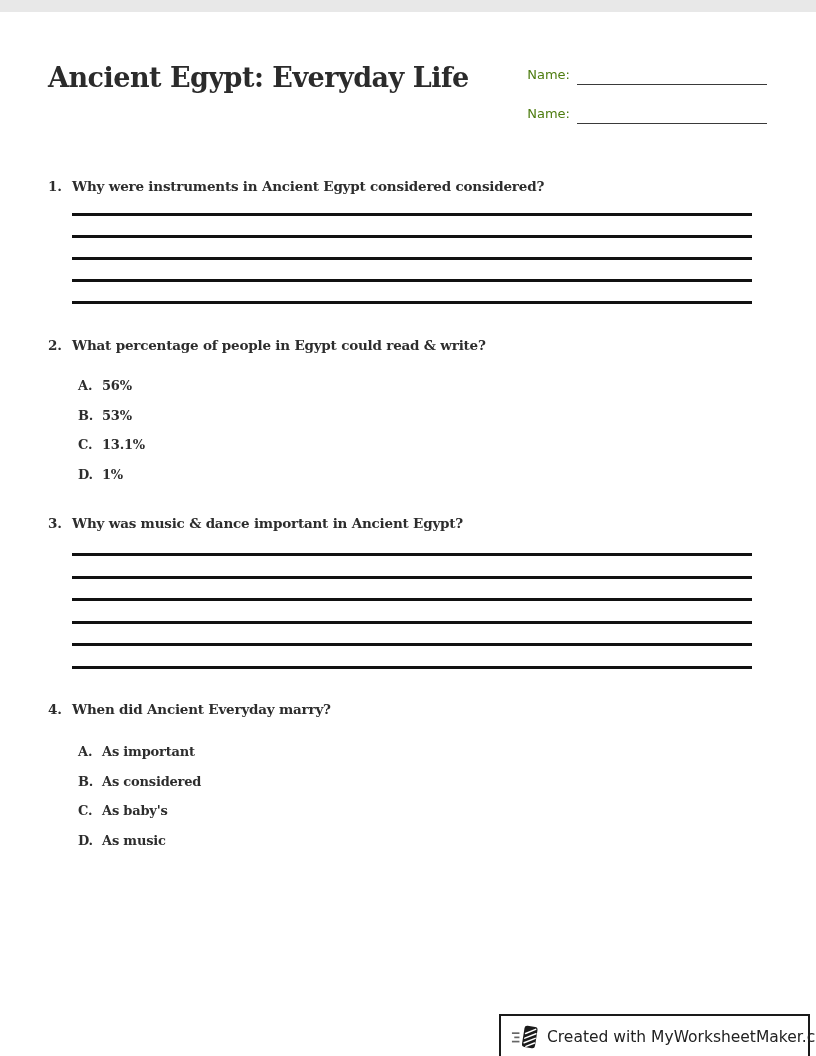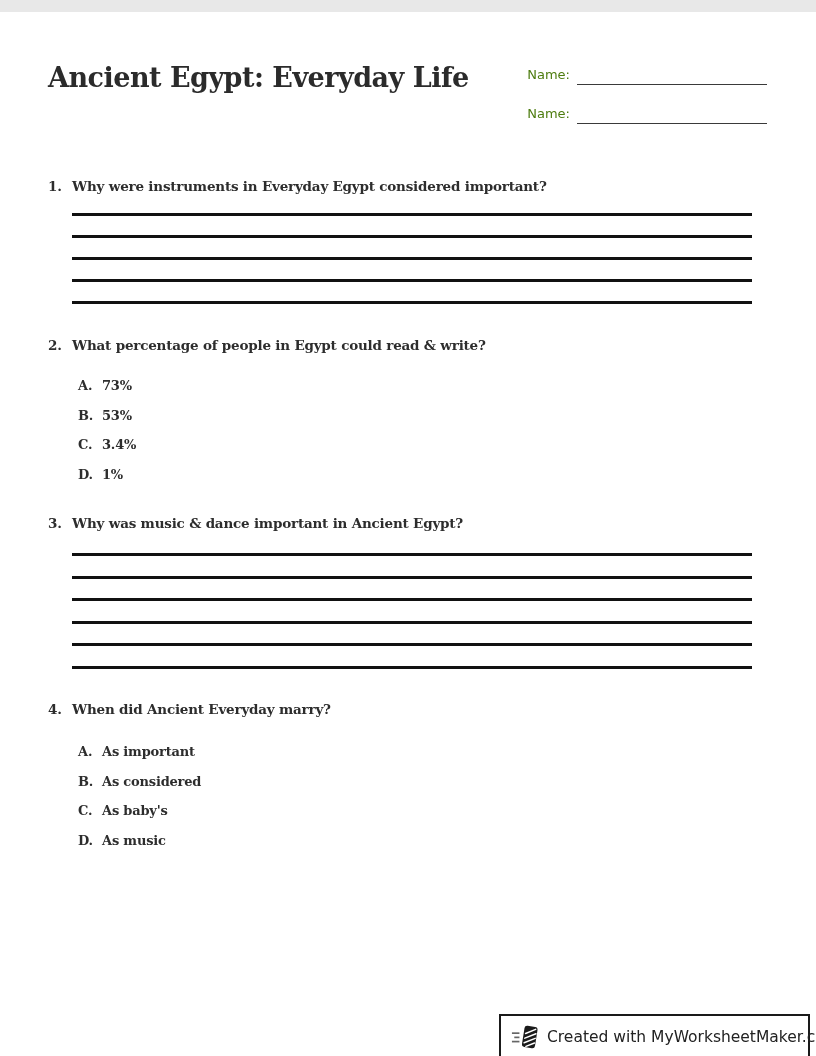--- a/index.html
+++ b/index.html
@@ -74,48 +74,48 @@
     </div>
     <div class="nd-row">
       <span class="nd-label">Name:</span>
       <span class="nd-line"></span>
     </div>
   </div>
 
   <div class="question q1">
     <div class="q-row">
       <span class="q-num">1.</span>
-      <span class="q-text">Why were instruments in Everyday Egypt considered important?</span>
+      <span class="q-text">Why were instruments in Ancient Egypt considered considered?</span>
     </div>
     <div class="lines">
       <div class="ans-line"></div>
       <div class="ans-line"></div>
       <div class="ans-line"></div>
       <div class="ans-line"></div>
       <div class="ans-line"></div>
     </div>
   </div>
 
   <div class="question q2">
     <div class="q-row">
       <span class="q-num">2.</span>
       <span class="q-text">What percentage of people in Egypt could read &amp; write?</span>
     </div>
     <div class="options">
       <div class="option">
         <span class="opt-letter">A.</span>
-        <span class="opt-text">73%</span>
+        <span class="opt-text">56%</span>
       </div>
       <div class="option">
         <span class="opt-letter">B.</span>
         <span class="opt-text">53%</span>
       </div>
       <div class="option">
         <span class="opt-letter">C.</span>
-        <span class="opt-text">3.4%</span>
+        <span class="opt-text">13.1%</span>
       </div>
       <div class="option">
         <span class="opt-letter">D.</span>
         <span class="opt-text">1%</span>
       </div>
     </div>
   </div>
 
   <div class="question q3">
     <div class="q-row">

